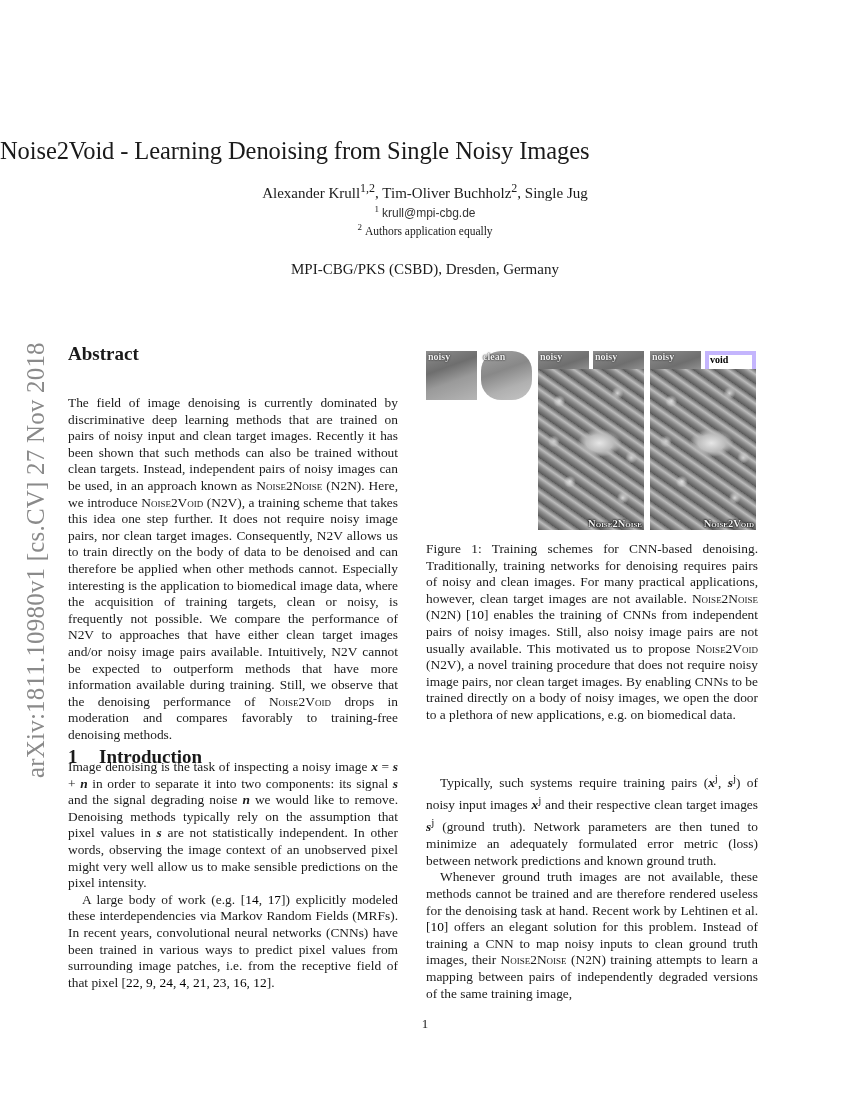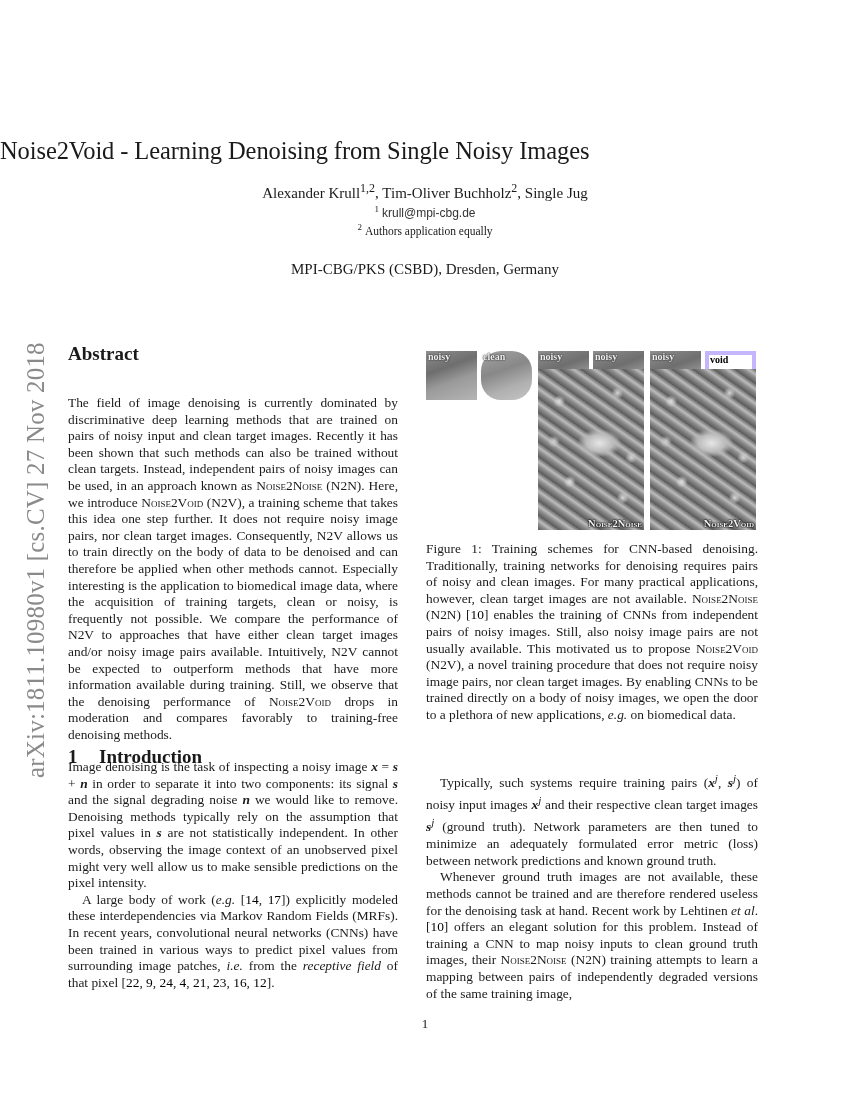--- a/index.html
+++ b/index.html
@@ -25,21 +25,21 @@
     left: 22px; top: 778px; transform-origin: 0 0; transform: rotate(-90deg);
     font-size: 25px; color: #8a8a8a; white-space: nowrap; letter-spacing: 0.2px;
     width: 500px;
   }
 
   .col { width: 330px; font-size: 13.4px; line-height: 16.6px; text-align: justify; }
   .col p { margin: 0; }
   .col .indent { text-indent: 14px; }
   .sc { font-variant: small-caps; }
   .cite { color: #000000; }
-  .ital { font-style: italic; }
+  .ital { }
   .math { font-style: italic; font-weight: bold; }
 
   .h-abstract { left: 68px; top: 311px; font-size: 19px; font-weight: bold; margin-top: 32px; }
   .abstract-body { left: 68px; top: 349px; margin-top: 46px; }
   .h-intro { left: 68px; top: 724px; font-size: 19px; font-weight: bold; margin-top: 22px; }
   .h-intro .num { display: inline-block; width: 31px; }
   .intro-body { left: 68px; top: 759px; }
 
   .figure { left: 426px; top: 314px; width: 332px; height: 216px; }
   .thumb {

